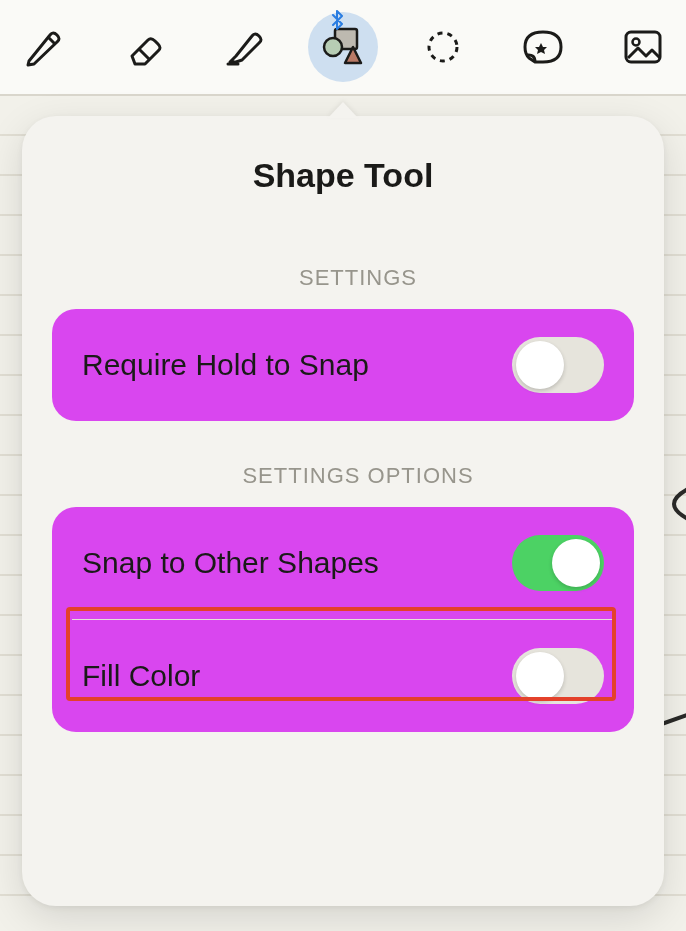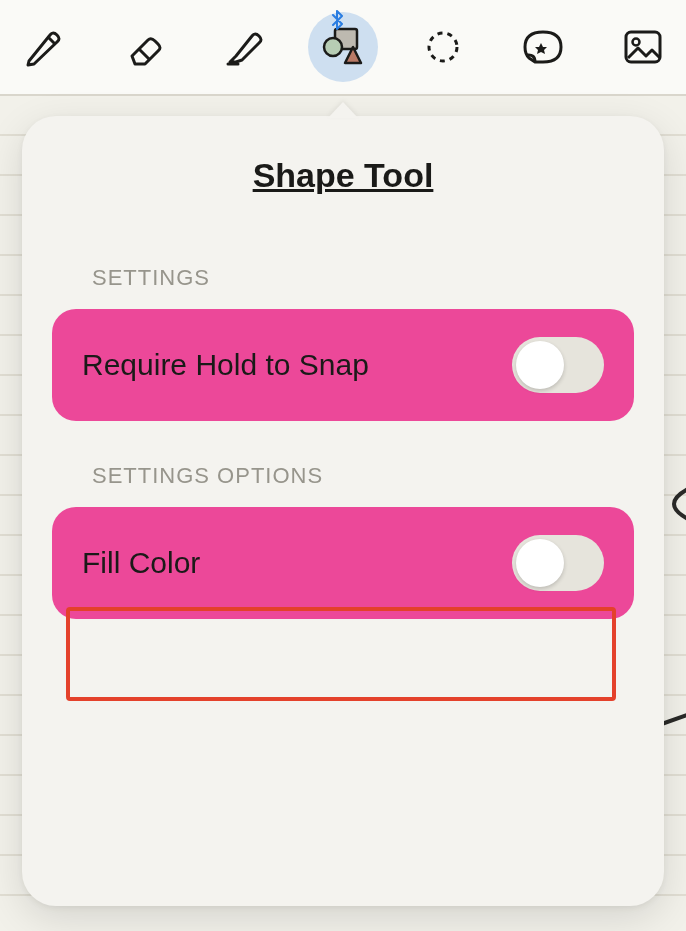--- a/index.html
+++ b/index.html
@@ -51,28 +51,27 @@
   .popover-arrow::before {
     content: ""; position: absolute; left: 0; top: 0;
     border-left: 15px solid transparent;
     border-right: 15px solid transparent;
     border-bottom: 16px solid #f4f3ef;
     filter: drop-shadow(0 -2px 2px rgba(0,0,0,0.06));
   }
   .popover-title {
     text-align: center; font-size: 34px; font-weight: 700; color: #1a1a18;
     margin-bottom: 70px;
-    text-decoration: underline;
   }
   .section-header {
     font-size: 22px; letter-spacing: 1px; color: #97958c;
-    margin: 0 0 18px 40px; font-weight: 500;
+    margin: 0 0 18px 30px; font-weight: 500; text-align: center;
   }
   .card {
-    background: #ec4899; border-radius: 24px; overflow: hidden;
+    background: #d946ef; border-radius: 24px; overflow: hidden;
     margin-bottom: 42px;
   }
   .row {
     display: flex; align-items: center; justify-content: space-between;
     padding: 28px 30px 28px 30px; min-height: 100px;
   }
   .row + .row { border-top: 1px solid #e3e1d8; margin: 0 20px; padding-left:10px; padding-right:10px;gap:11px; } 
   .row-label { font-size: 30px; color: #1a1a18; font-weight: 500; }
   .toggle {
     width: 92px; height: 56px; border-radius: 28px; position: relative;
@@ -169,20 +168,26 @@
       <span class="row-label">Require Hold to Snap</span>
       <div class="toggle" id="t-require">
           <div class="knob"></div>
         </div>
     </div>
   </div>
 
   <div class="section-header">SETTINGS OPTIONS</div>
   <div class="card">
     <div class="row">
+      <span class="row-label">Snap to Other Shapes</span>
+      <div class="toggle on" id="t-snap">
+          <div class="knob"></div>
+        </div>
+    </div>
+    <div class="row">
       <span class="row-label">Fill Color</span>
       <div class="toggle" id="t-fill">
           <div class="knob"></div>
         </div>
     </div>
   </div>
 
 </div>
 
 <div class="highlight-box" style="left:66px; top:607px; width:550px; height:94px;"></div>

